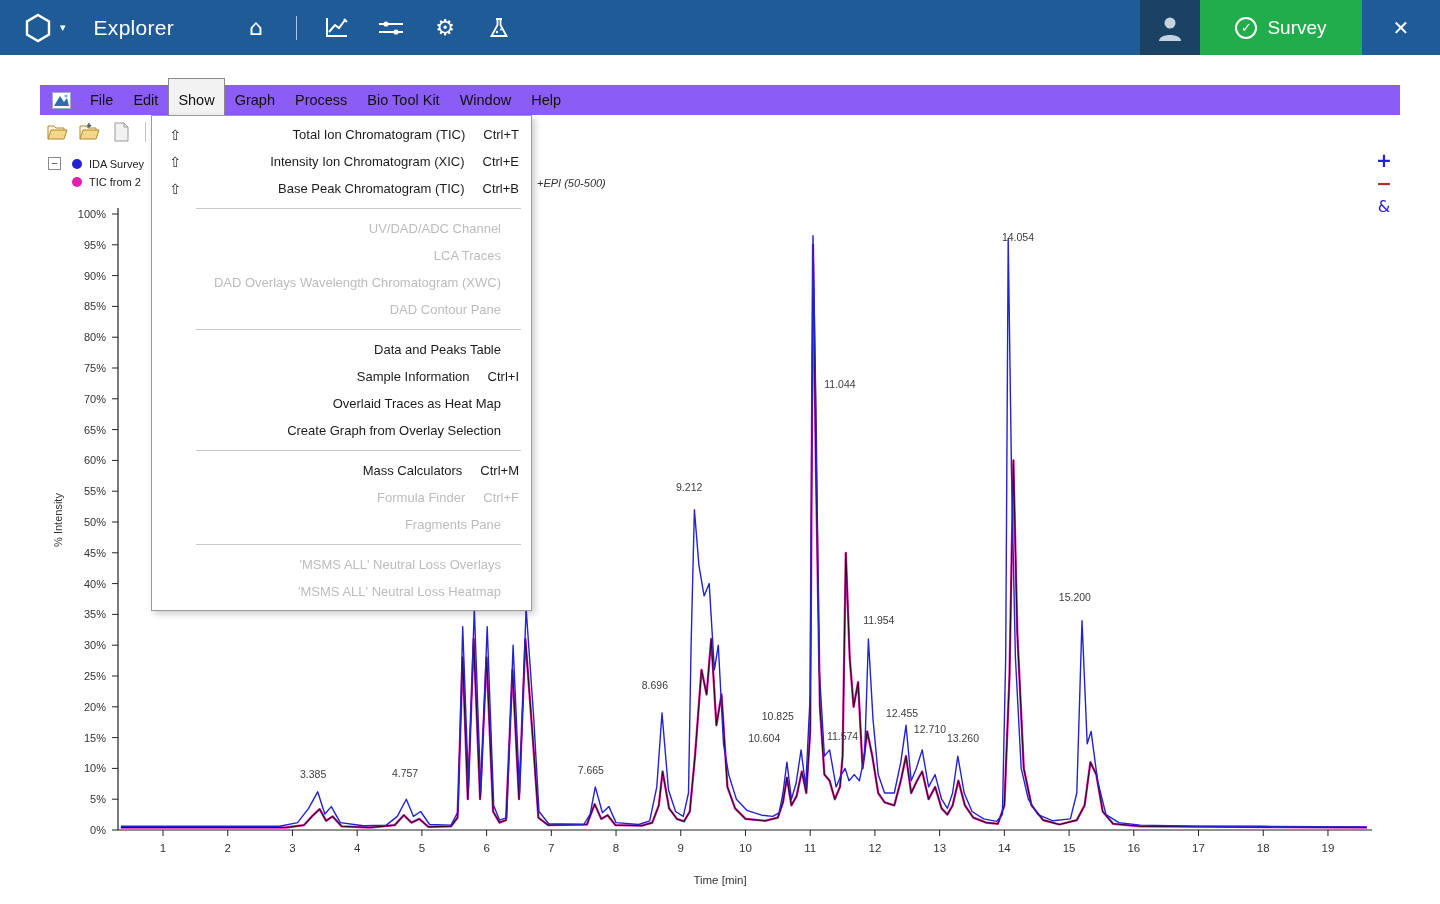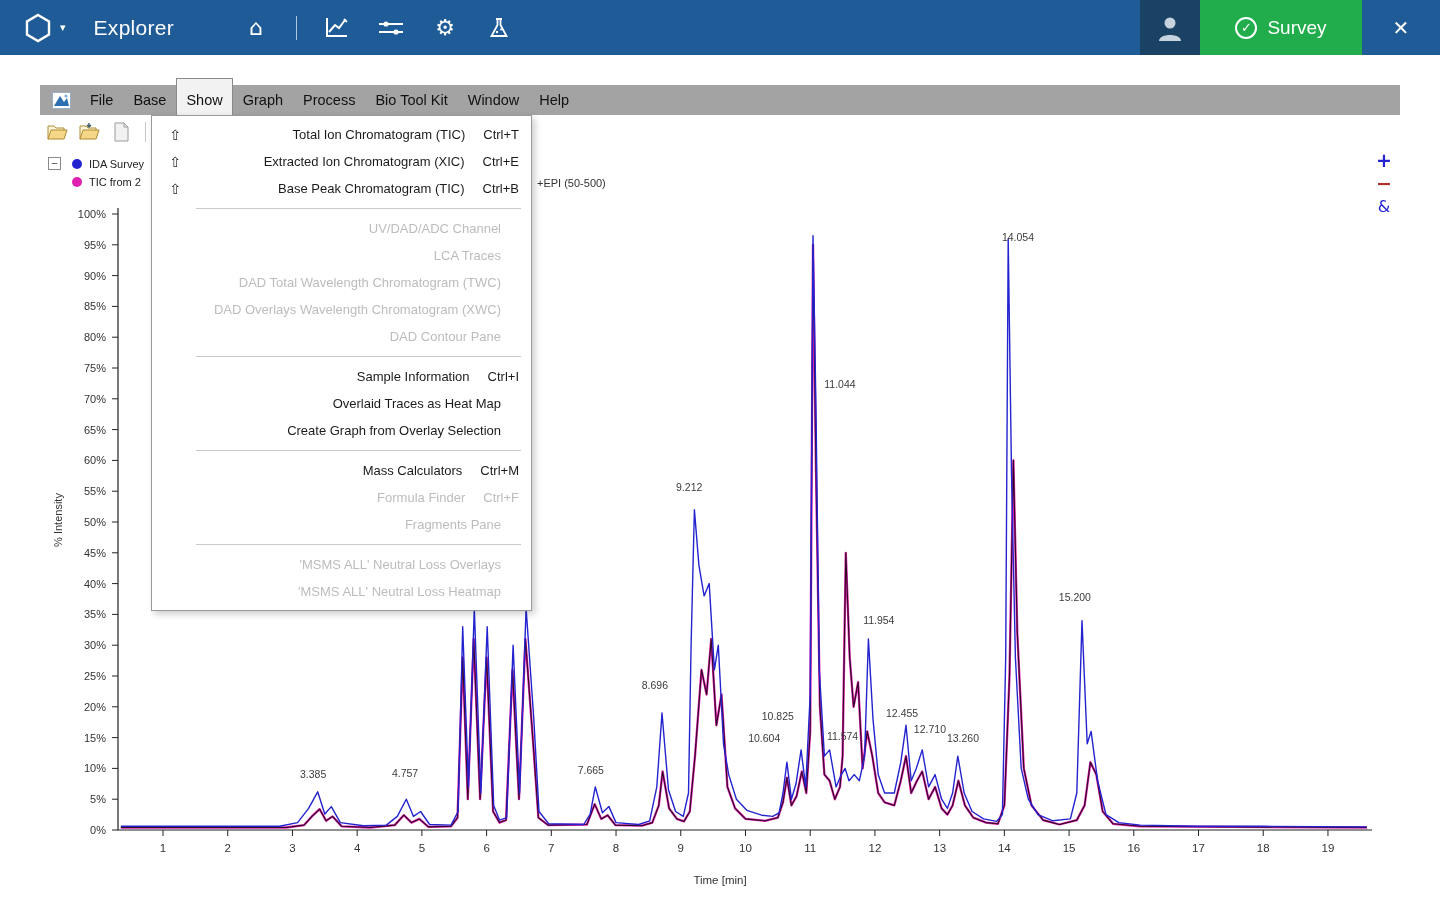--- a/index.html
+++ b/index.html
@@ -20,21 +20,21 @@
   .user-box { width:60px; display:flex; align-items:center; justify-content:center; cursor:pointer; }
   .ready-box { width:162px; display:flex; align-items:center; justify-content:center; gap:10px; cursor:pointer; }
   .ready-check { width:22px; height:22px; border:2px solid #fff; border-radius:50%;
                  display:flex; align-items:center; justify-content:center; font-size:13px;
                  font-family:"DejaVu Sans",sans-serif; }
   .ready-text { font-size:19px; }
   .close-box { width:78px; display:flex; align-items:center; justify-content:center;
                font-family:"DejaVu Sans",sans-serif; font-size:20px; cursor:pointer; }
 
   
-  .menubar { position:absolute; left:40px; top:85px; width:1360px; height:30px; background:#a3a3a3;
+  .menubar { position:absolute; left:40px; top:85px; width:1360px; height:30px; background:#8b5cf6;
              display:flex; align-items:center; font-size:14.5px; color:#111; z-index:5; }
   .app-icon { width:19px; height:17px; margin:0 9px 0 12px; }
   .mb-item { padding:5px 10px; cursor:pointer; }
   .mb-item.open { background:#f2f2f2; border:1px solid #8a8a8a; padding:13px 9px; }
 
   
   .toolbar { position:absolute; left:40px; top:115px; width:1360px; height:33px; background:#fff;
              display:flex; align-items:center; gap:10px; padding-left:6px; z-index:5; }
   .tool-icon { width:22px; height:20px; cursor:pointer; }
   .tool-divider { width:1px; height:20px; background:#c4c4c4; margin:0 3px; }
@@ -53,21 +53,21 @@
   .menu-sep { height:1px; background:#c9c9c9; margin:6px 10px 6px 44px; }
 
   
   #chart-svg { position:absolute; left:0; top:0; z-index:1; }
 
   .legend { position:absolute; left:48px; top:155px; z-index:2; font-size:11px; color:#222; }
   .legend-collapse { position:absolute; left:0; top:2px; width:13px; height:13px; border:1px solid #8a8a8a;
                      text-align:center; line-height:11px; font-size:11px; color:#444; background:#fff; cursor:pointer; }
   .legend-row { display:flex; align-items:center; margin-left:24px; height:18px; cursor:pointer; }
   .legend-dot { width:10px; height:10px; border-radius:50%; margin-right:7px; }
-  .overlay-label { position:absolute; left:537px; top:177px; z-index:2; font-size:11px; color:#333; }
+  .overlay-label { position:absolute; left:537px; top:177px; z-index:2; font-size:11px; color:#333;font-style:italic; }
 
   .chart-controls { position:absolute; left:1376px; top:150px; z-index:2; display:flex;
                     flex-direction:column; align-items:center; gap:2px; }
   .cc-btn { font-size:19px; font-weight:bold; line-height:21px; cursor:pointer;
             font-family:"DejaVu Sans",sans-serif; }
   .cc-btn.amp { font-size:16px; font-weight:normal; }
 </style>
 </head>
 <body>
 
@@ -247,21 +247,21 @@
 </div>
 
 <div class="menubar">
   <svg class="app-icon" viewBox="0 0 19 17">
     <rect x="0.5" y="0.5" width="18" height="16" fill="#fff" stroke="#9ab0c8"></rect>
     <path d="M2 14 L8 4 L12 10 L15 6 L17 14 Z" fill="#2a6fb0"></path>
     <circle cx="14" cy="4" r="1.6" fill="#7fb2e0"></circle>
   </svg>
   <div style="display:flex;align-items:center;">
       <div class="mb-item">File</div>
-      <div class="mb-item">Base</div>
+      <div class="mb-item">Edit</div>
       <div class="mb-item open">Show</div>
       <div class="mb-item">Graph</div>
       <div class="mb-item">Process</div>
       <div class="mb-item">Bio Tool Kit</div>
       <div class="mb-item">Window</div>
       <div class="mb-item">Help</div>
     </div>
 </div>
 
 <div class="toolbar">
@@ -286,55 +286,55 @@
 
 <div class="dropdown">
   <div>
       <div class="menu-item">
         <span class="mi-icon">⇧</span>
         <span class="mi-label">Total Ion Chromatogram (TIC)</span>
         <span class="mi-shortcut">Ctrl+T</span>
       </div>
       <div class="menu-item">
         <span class="mi-icon">⇧</span>
-        <span class="mi-label">Extracted Ion Chromatogram (XIC)</span>
+        <span class="mi-label">Intensity Ion Chromatogram (XIC)</span>
         <span class="mi-shortcut">Ctrl+E</span>
       </div>
       <div class="menu-item">
         <span class="mi-icon">⇧</span>
         <span class="mi-label">Base Peak Chromatogram (TIC)</span>
         <span class="mi-shortcut">Ctrl+B</span>
       </div>
       <div class="menu-sep"></div>
       <div class="menu-item disabled">
         <span class="mi-icon"></span>
         <span class="mi-label">UV/DAD/ADC Channel</span>
         <span class="mi-shortcut"></span>
       </div>
       <div class="menu-item disabled">
         <span class="mi-icon"></span>
         <span class="mi-label">LCA Traces</span>
         <span class="mi-shortcut"></span>
       </div>
       <div class="menu-item disabled">
         <span class="mi-icon"></span>
-        <span class="mi-label">DAD Total Wavelength Chromatogram (TWC)</span>
-        <span class="mi-shortcut"></span>
-      </div>
-      <div class="menu-item disabled">
-        <span class="mi-icon"></span>
         <span class="mi-label">DAD Overlays Wavelength Chromatogram (XWC)</span>
         <span class="mi-shortcut"></span>
       </div>
       <div class="menu-item disabled">
         <span class="mi-icon"></span>
         <span class="mi-label">DAD Contour Pane</span>
         <span class="mi-shortcut"></span>
       </div>
       <div class="menu-sep"></div>
+      <div class="menu-item">
+        <span class="mi-icon"></span>
+        <span class="mi-label">Data and Peaks Table</span>
+        <span class="mi-shortcut"></span>
+      </div>
       <div class="menu-item">
         <span class="mi-icon"></span>
         <span class="mi-label">Sample Information</span>
         <span class="mi-shortcut">Ctrl+I</span>
       </div>
       <div class="menu-item">
         <span class="mi-icon"></span>
         <span class="mi-label">Overlaid Traces as Heat Map</span>
         <span class="mi-shortcut"></span>
       </div>

